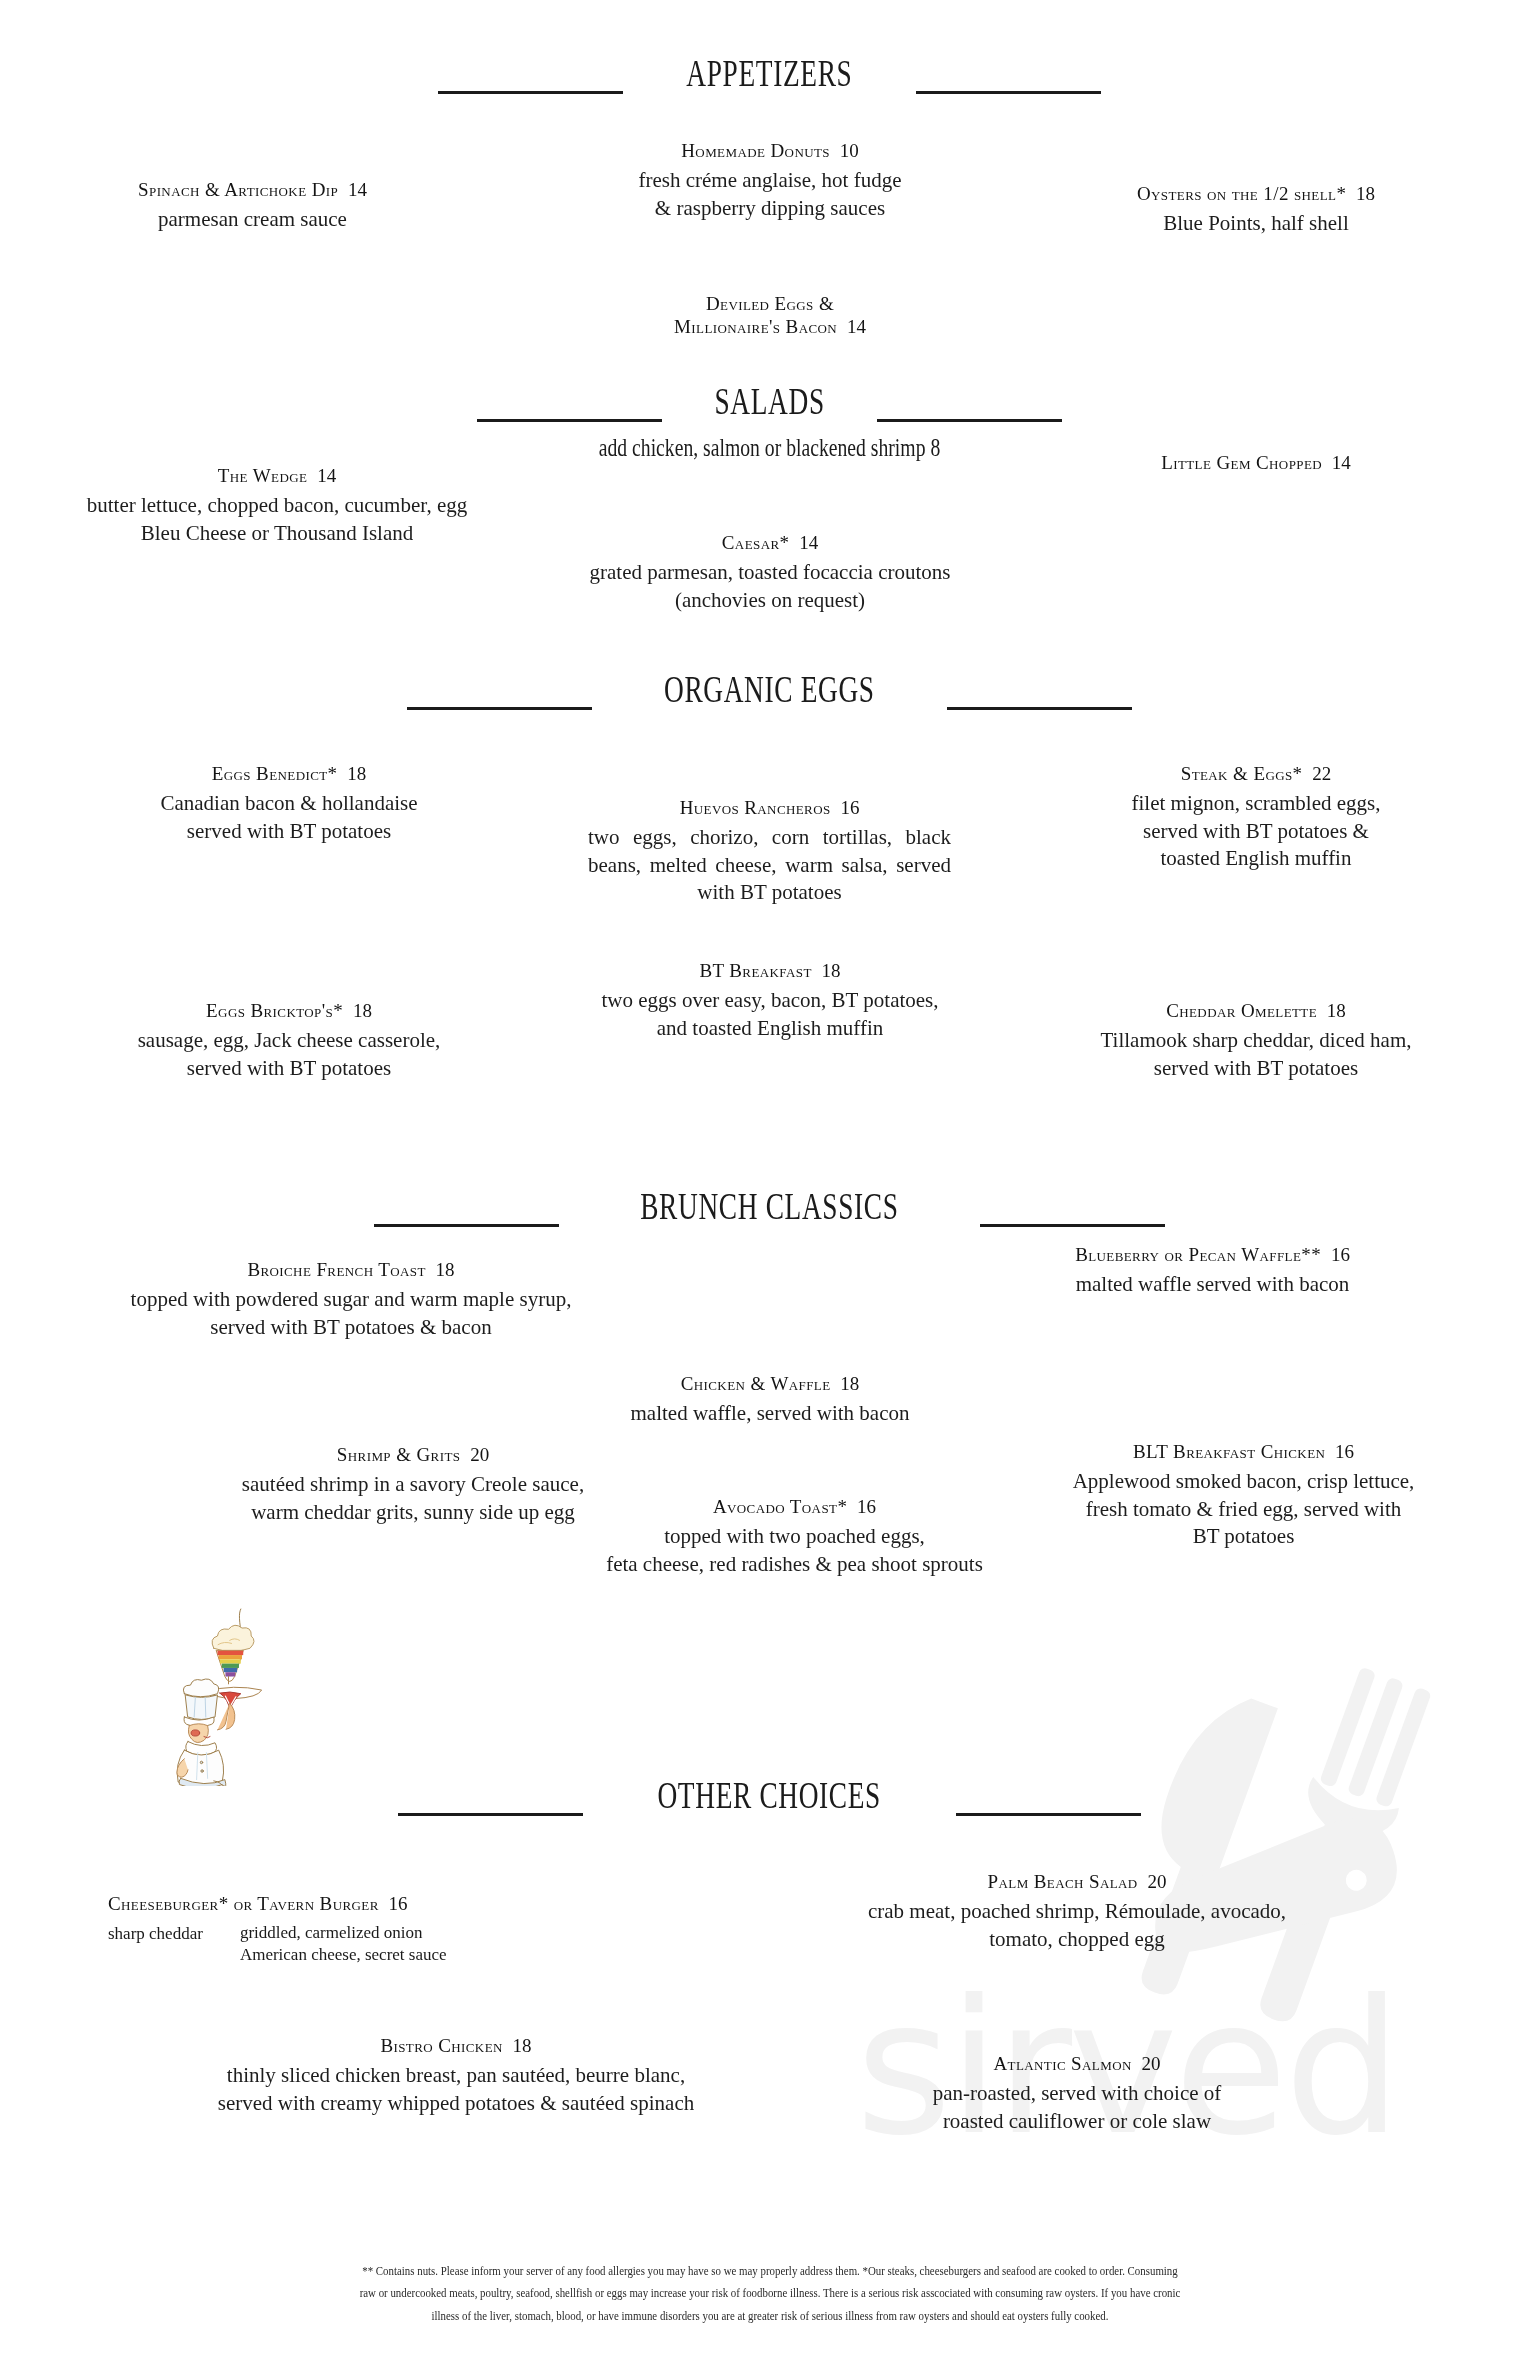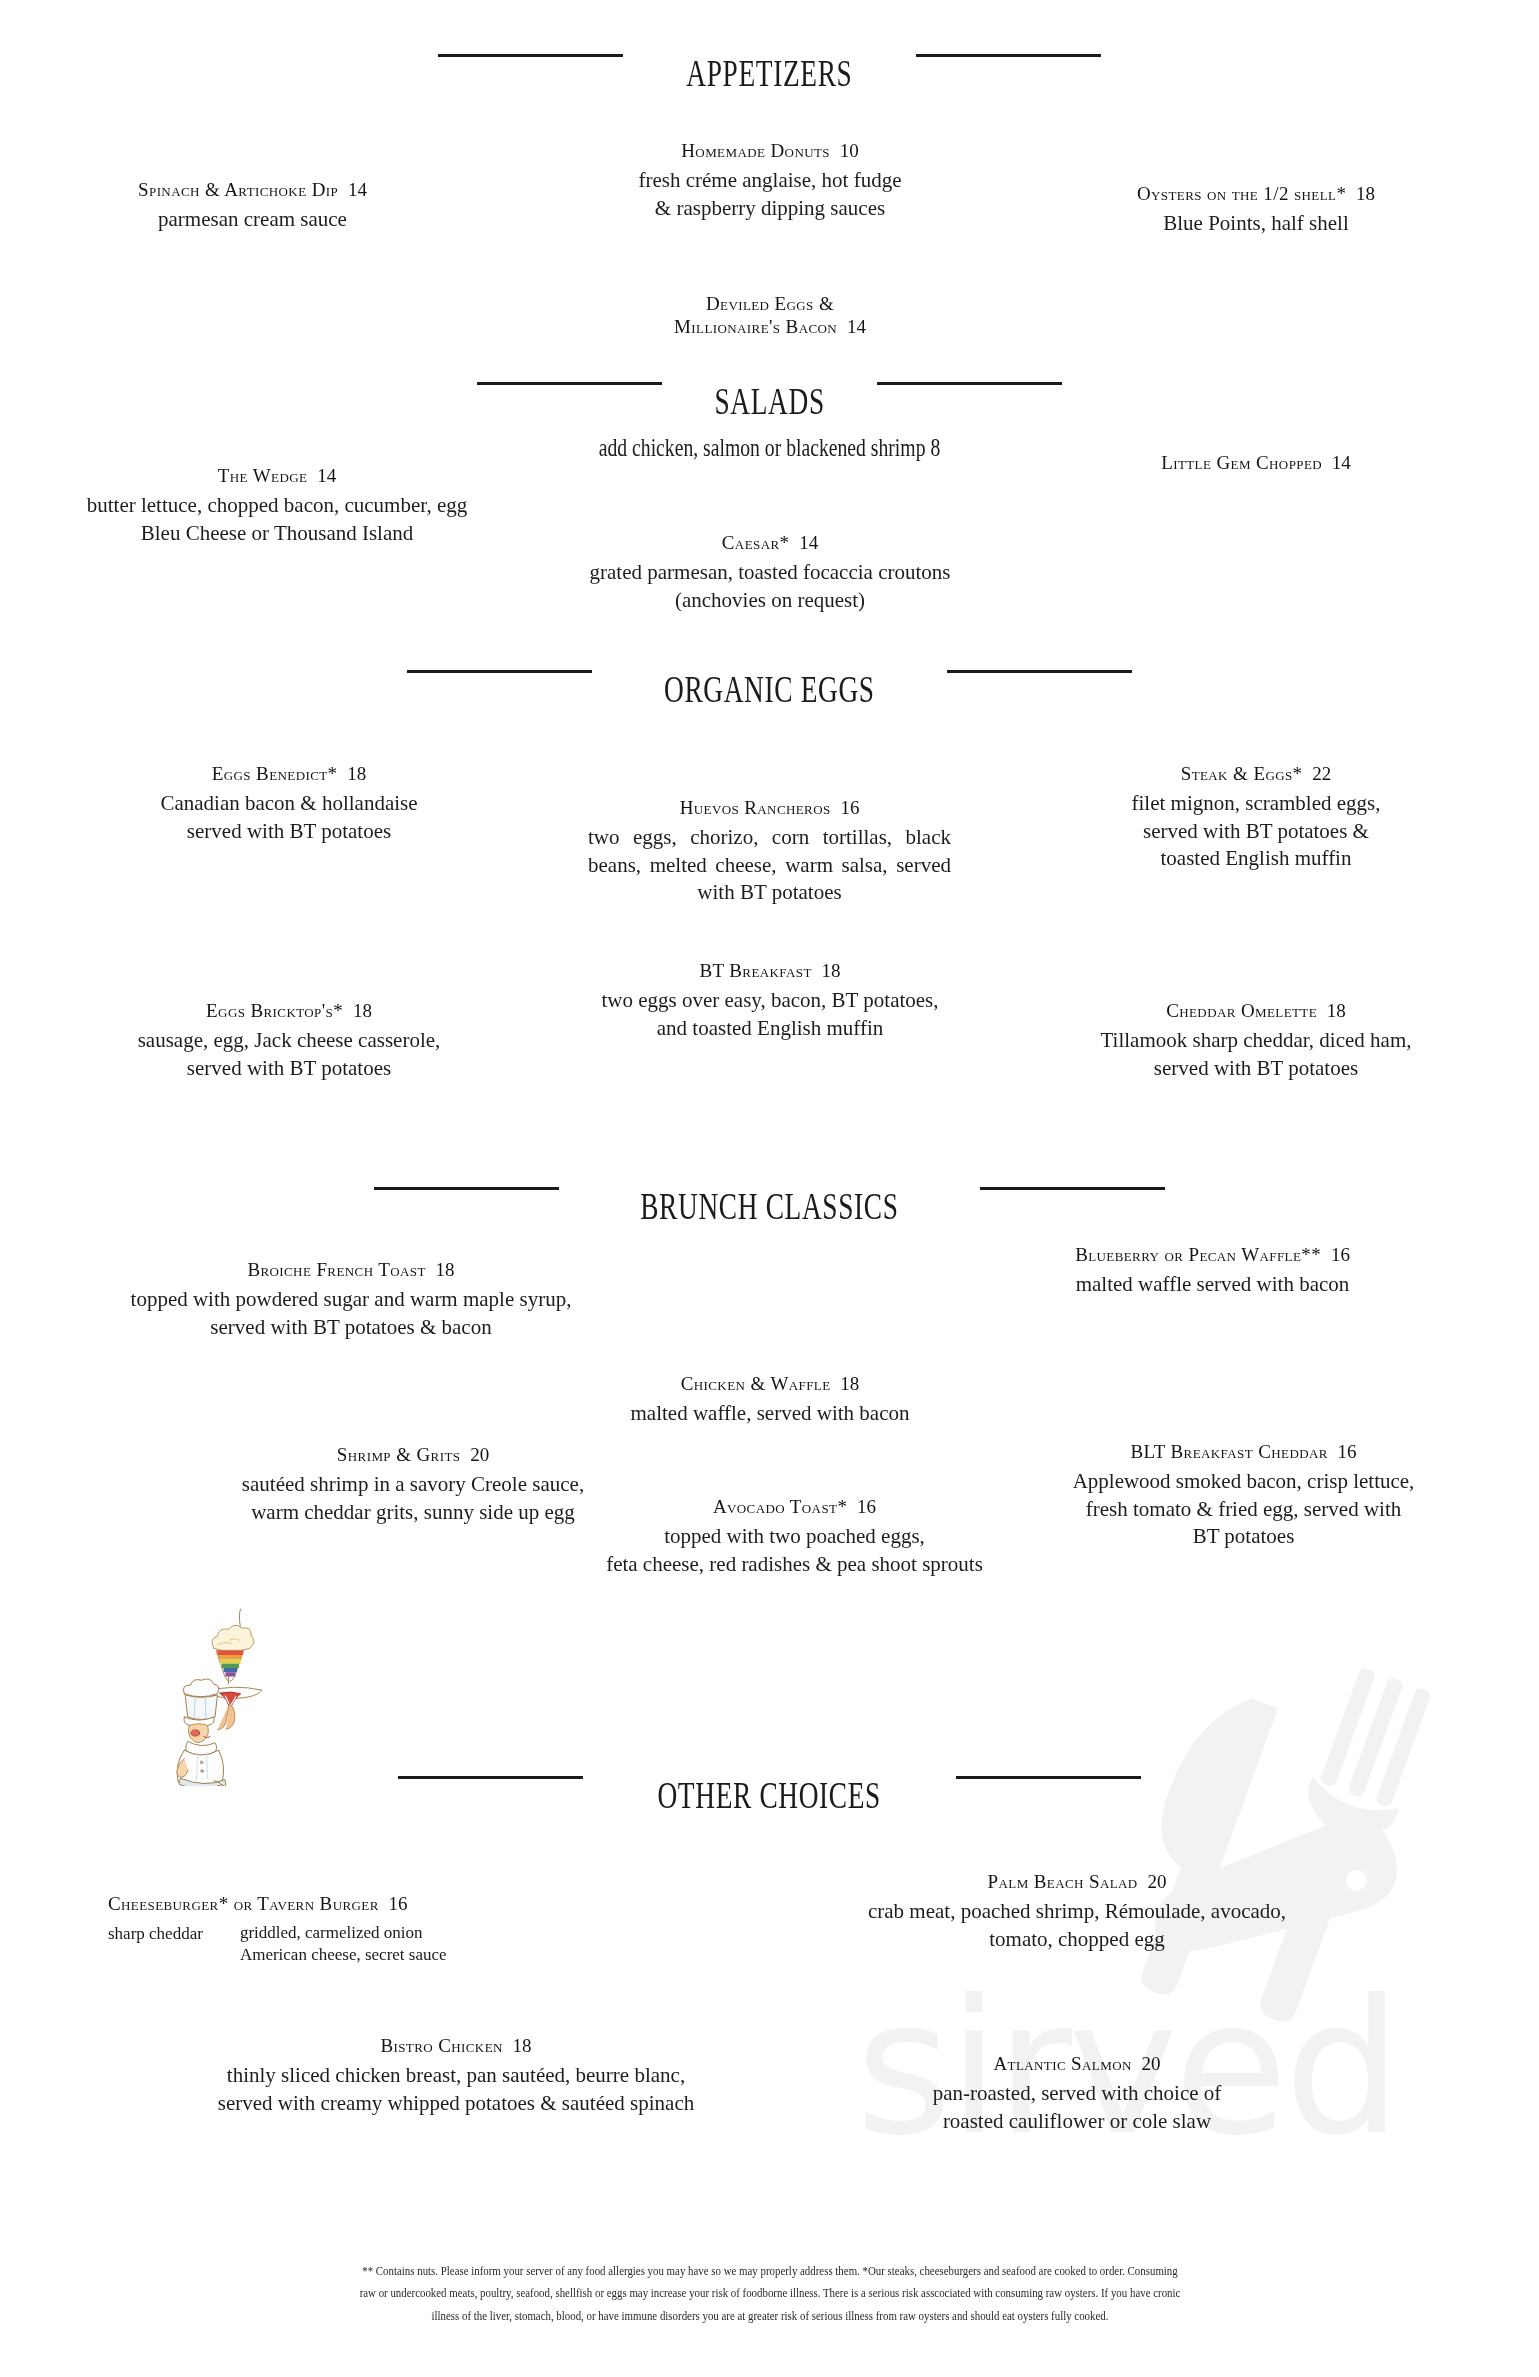--- a/index.html
+++ b/index.html
@@ -48,21 +48,21 @@
     right: 80px;
     top: 18.5px;
     width: 345px;
     height: 382px;
     opacity: 1;
   }
 
   
   .section-header {
     display: flex;
-    align-items: flex-start;
+    align-items: flex-end;
     justify-content: center;
     gap: 31px;
     position: relative;
     z-index: 2;
   }
   .section-header .rule {
     height: 2.5px;
     background: #1b1b1b;
     width: 185px;
   }
@@ -320,21 +320,21 @@
   <div class="item" style="left:142px; top:1444px; width:542px;">
     <div class="item-name">
       <span>Shrimp &amp; Grits</span><span class="price">20</span>
     </div>
     <div class="item-desc" style="white-space:pre-line;">sautéed shrimp in a savory Creole sauce,
 warm cheddar grits, sunny side up egg</div>
   </div>
 
   <div class="item" style="left:979px; top:1441px; width:529px;">
     <div class="item-name">
-      <span>BLT Breakfast Cheddar</span><span class="price">16</span>
+      <span>BLT Breakfast Chicken</span><span class="price">16</span>
     </div>
     <div class="item-desc" style="white-space:pre-line;">Applewood smoked bacon, crisp lettuce,
 fresh tomato &amp; fried egg, served with
 BT potatoes</div>
   </div>
 
   <div class="item" style="left:542px; top:1496px; width:505px;">
     <div class="item-name">
       <span>Avocado Toast*</span><span class="price">16</span>
     </div>

